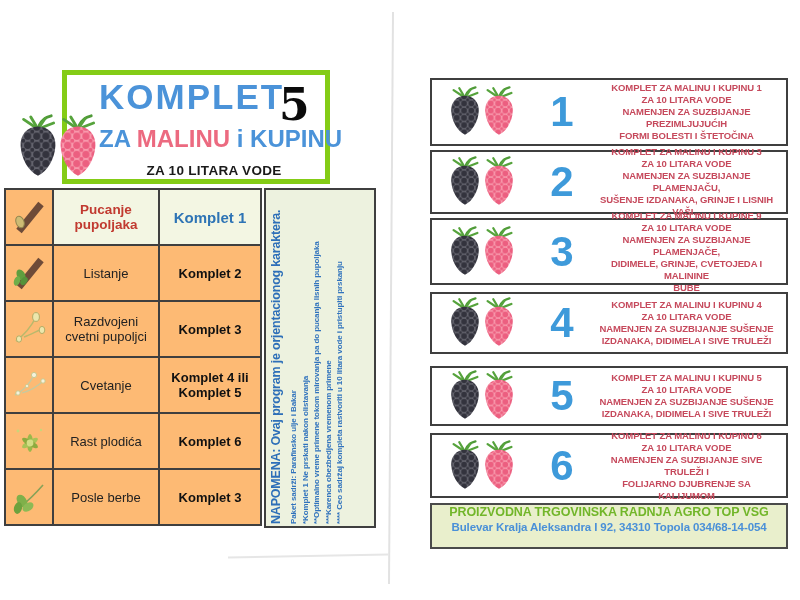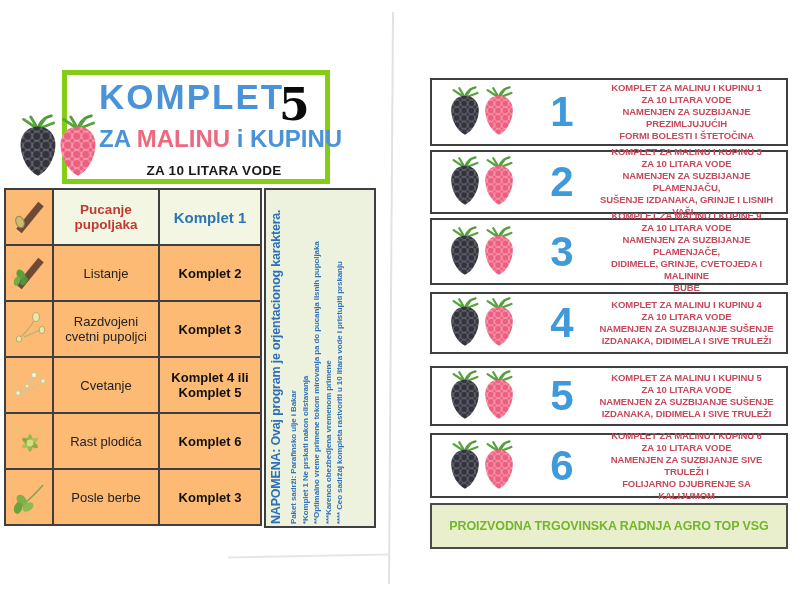--- a/index.html
+++ b/index.html
@@ -42,21 +42,21 @@
   
   .krow{position:absolute;left:430px;width:358px;border:2px solid #3f3f3f;box-sizing:border-box;background:#fff;display:flex;align-items:center;}
   .r1{top:78px;height:68px;} .r2{top:150px;height:64px;} .r3{top:218px;height:67px;}
   .r4{top:292px;height:62px;} .r5{top:366px;height:60px;} .r6{top:433px;height:65px;}
   .row-berries{position:static;margin-left:14px;width:80px;flex:0 0 80px;display:flex;align-items:center;}
   .row-berries svg{width:38px;height:54px;}
   .row-berries svg.rb{margin-left:-4px;}
   .knum{flex:0 0 72px;text-align:center;font-size:42px;font-weight:bold;color:#3e9ada;line-height:1;}
   .ktext{flex:1;padding-right:11px;text-align:center;color:#c6495c;font-weight:bold;font-size:9.5px;line-height:12px;letter-spacing:-0.1px;}
 
-  .footer{position:absolute;left:430px;top:503px;width:358px;height:46px;background:#e9efcc;border:2px solid #4a4a4a;box-sizing:border-box;display:flex;flex-direction:column;justify-content:center;text-align:center;}
+  .footer{position:absolute;left:430px;top:503px;width:358px;height:46px;background:#e9efcc;border:2px solid #4a4a4a;box-sizing:border-box;display:flex;flex-direction:column;text-align:center;}
   .f1{color:#72b62a;font-weight:bold;font-size:12.5px;letter-spacing:-0.1px;}
   .f2{color:#4a90d8;font-weight:bold;font-size:11.5px;margin-top:2px;letter-spacing:-0.1px;}
 </style>
 </head>
 <body>
 
 <div class="canvas">
 
   <svg width="0" height="0" style="position:absolute">
     <defs>
@@ -313,15 +313,16 @@
       <div>KOMPLET ZA MALINU I KUPINU 6</div>
       <div>ZA 10 LITARA VODE</div>
       <div>NAMENJEN ZA SUZBIJANJE SIVE TRULEŽI I</div>
       <div>FOLIJARNO DJUBRENJE SA KALIJUMOM</div>
       <div></div>
     </div>
   </div>
 
   <div class="footer">
     <div class="f1">PROIZVODNA TRGOVINSKA RADNJA AGRO TOP VSG</div>
+    <div class="f2">Bulevar Kralja Aleksandra I 92, 34310 Topola  034/68-14-054</div>
   </div>
 
 </div>
 
 </body></html>

